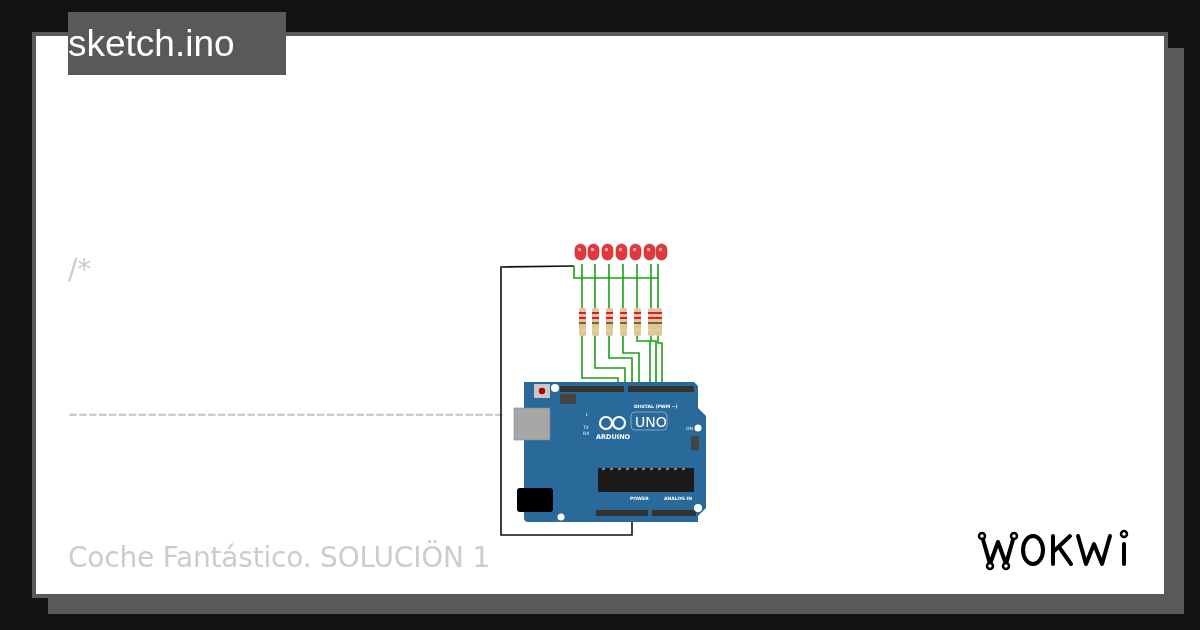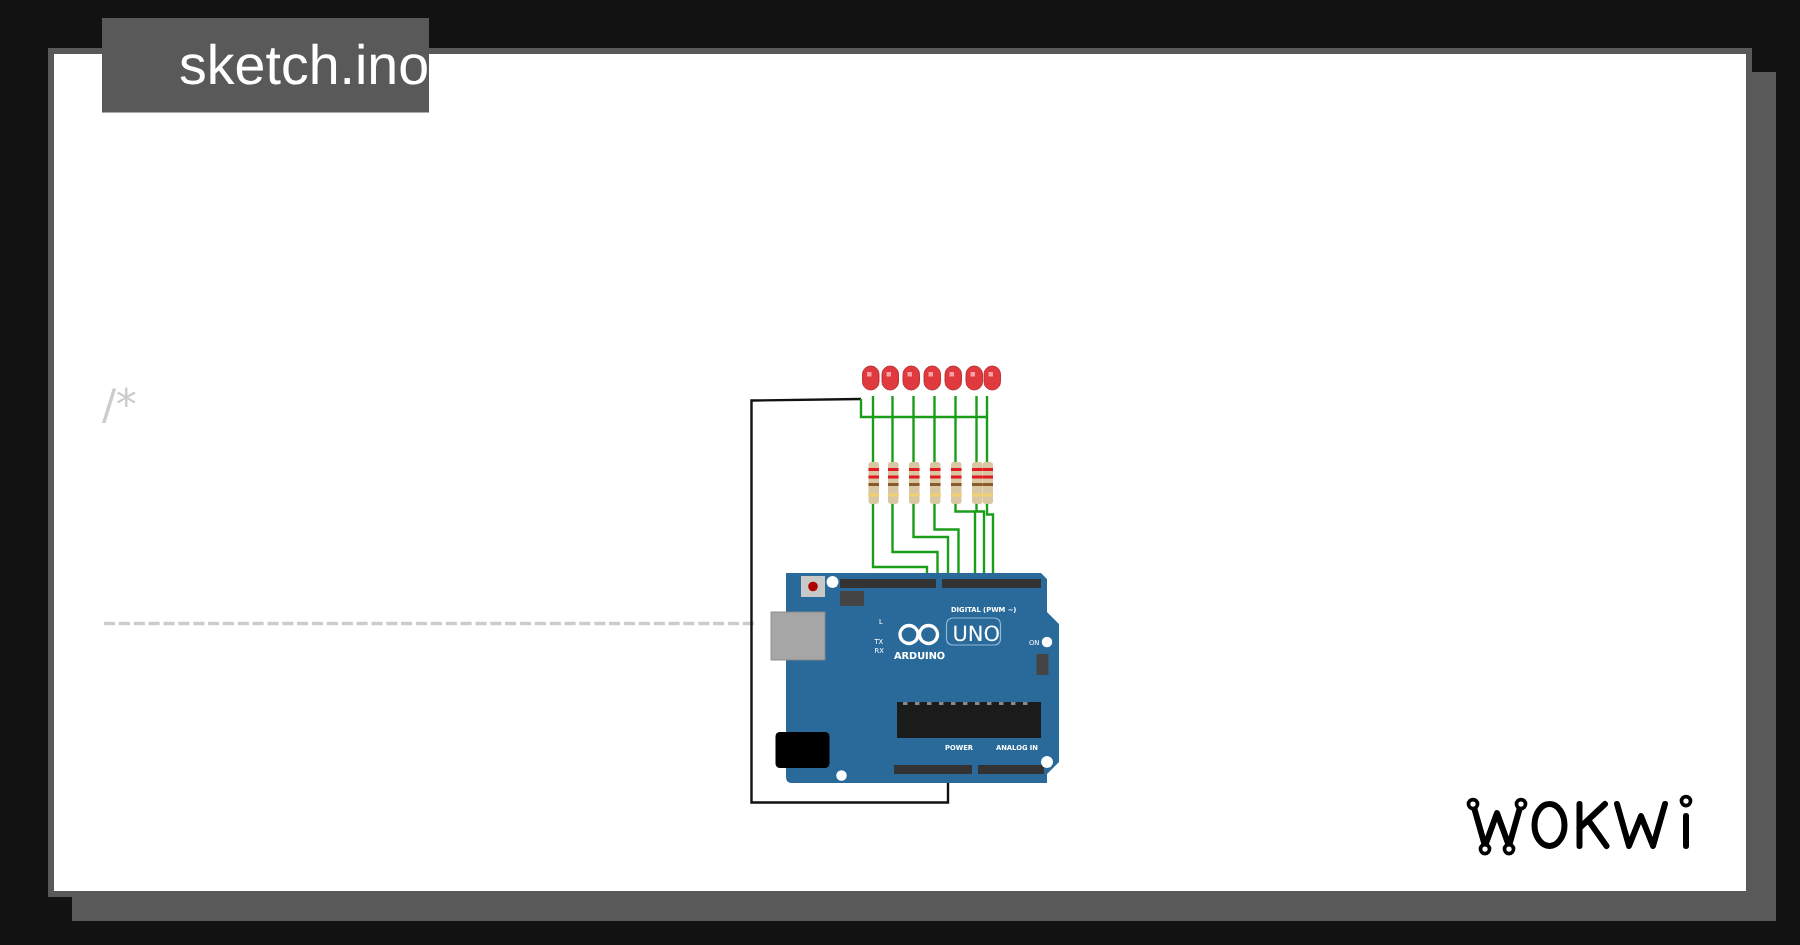--- a/index.html
+++ b/index.html
@@ -19,36 +19,37 @@
     .code {
       position: absolute; left: 32px; top: 114px; margin: 0;
       font-family: "DejaVu Sans", sans-serif; font-size: 28px; line-height: 48px;
       color: #cccccc; white-space: pre; letter-spacing: -0.2px;
     }
     .code .line { display: block; height: 48px; }
     .title-tag {
       position: absolute; left: 68px; top: 12px; height: 63px; width: 218px;
       background: #595959; color: #ffffff;
       font-family: "Liberation Sans", sans-serif; font-size: 37px;
-      line-height: 63px; text-align: right; box-sizing: border-box;
+      line-height: 63px; text-align: left; box-sizing: border-box;
     }
     .circuit { position: absolute; left: 498px; top: 238px; width: 214px; height: 302px; }
     .logo {
       position: absolute; left: 976px; top: 526px; width: 176px; height: 50px;
     }
   </style>
 </head>
 <body>
 
 <div class="card-shadow"></div>
 
 <div class="card">
   <div class="code">
     <span class="line">/*</span>
     <span class="line">--------------------------------------------</span>
+    <span class="line">Coche Fantástico. SOLUCIÖN 1</span>
     
     
     
     
     
     
     
   </div>
 </div>
 

